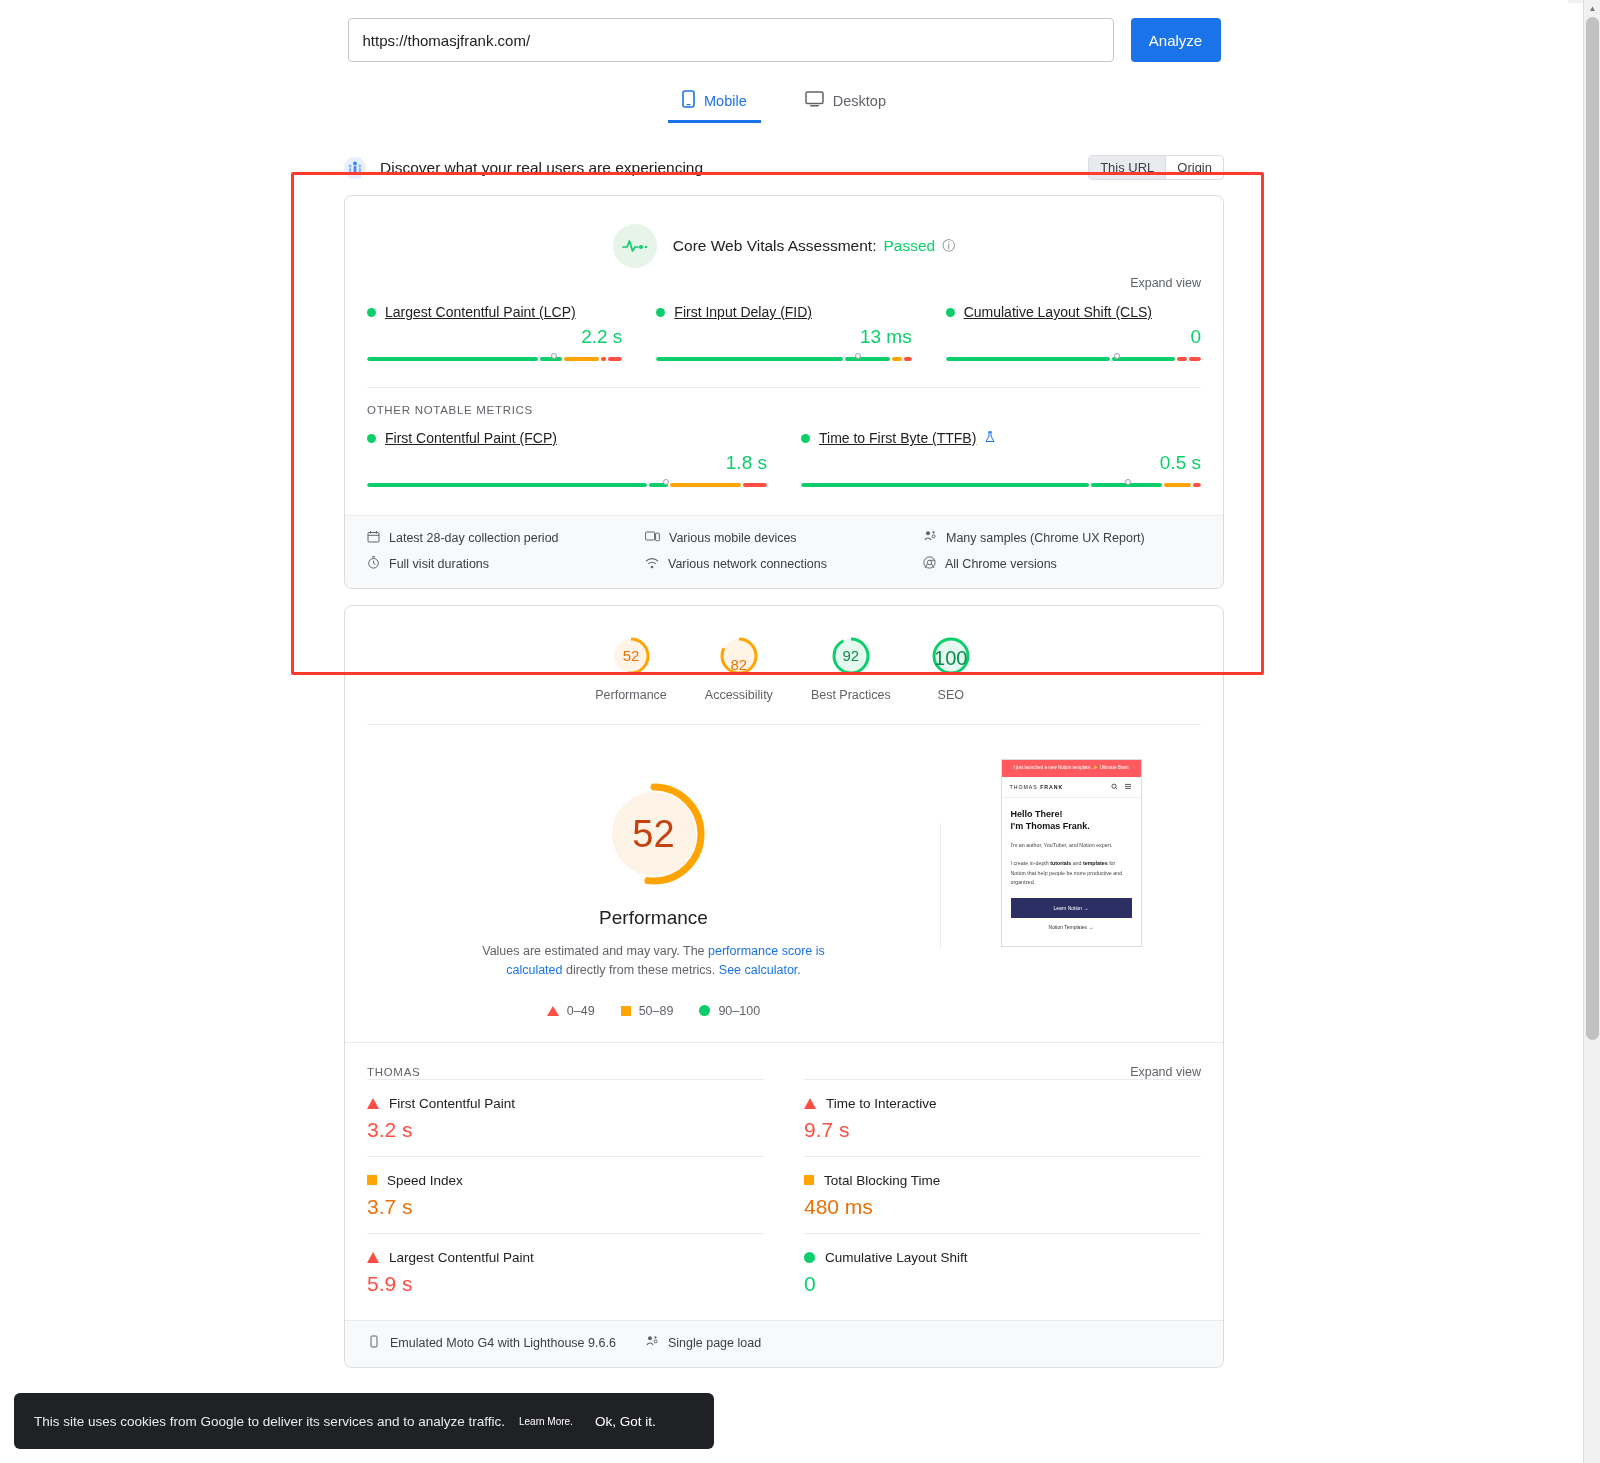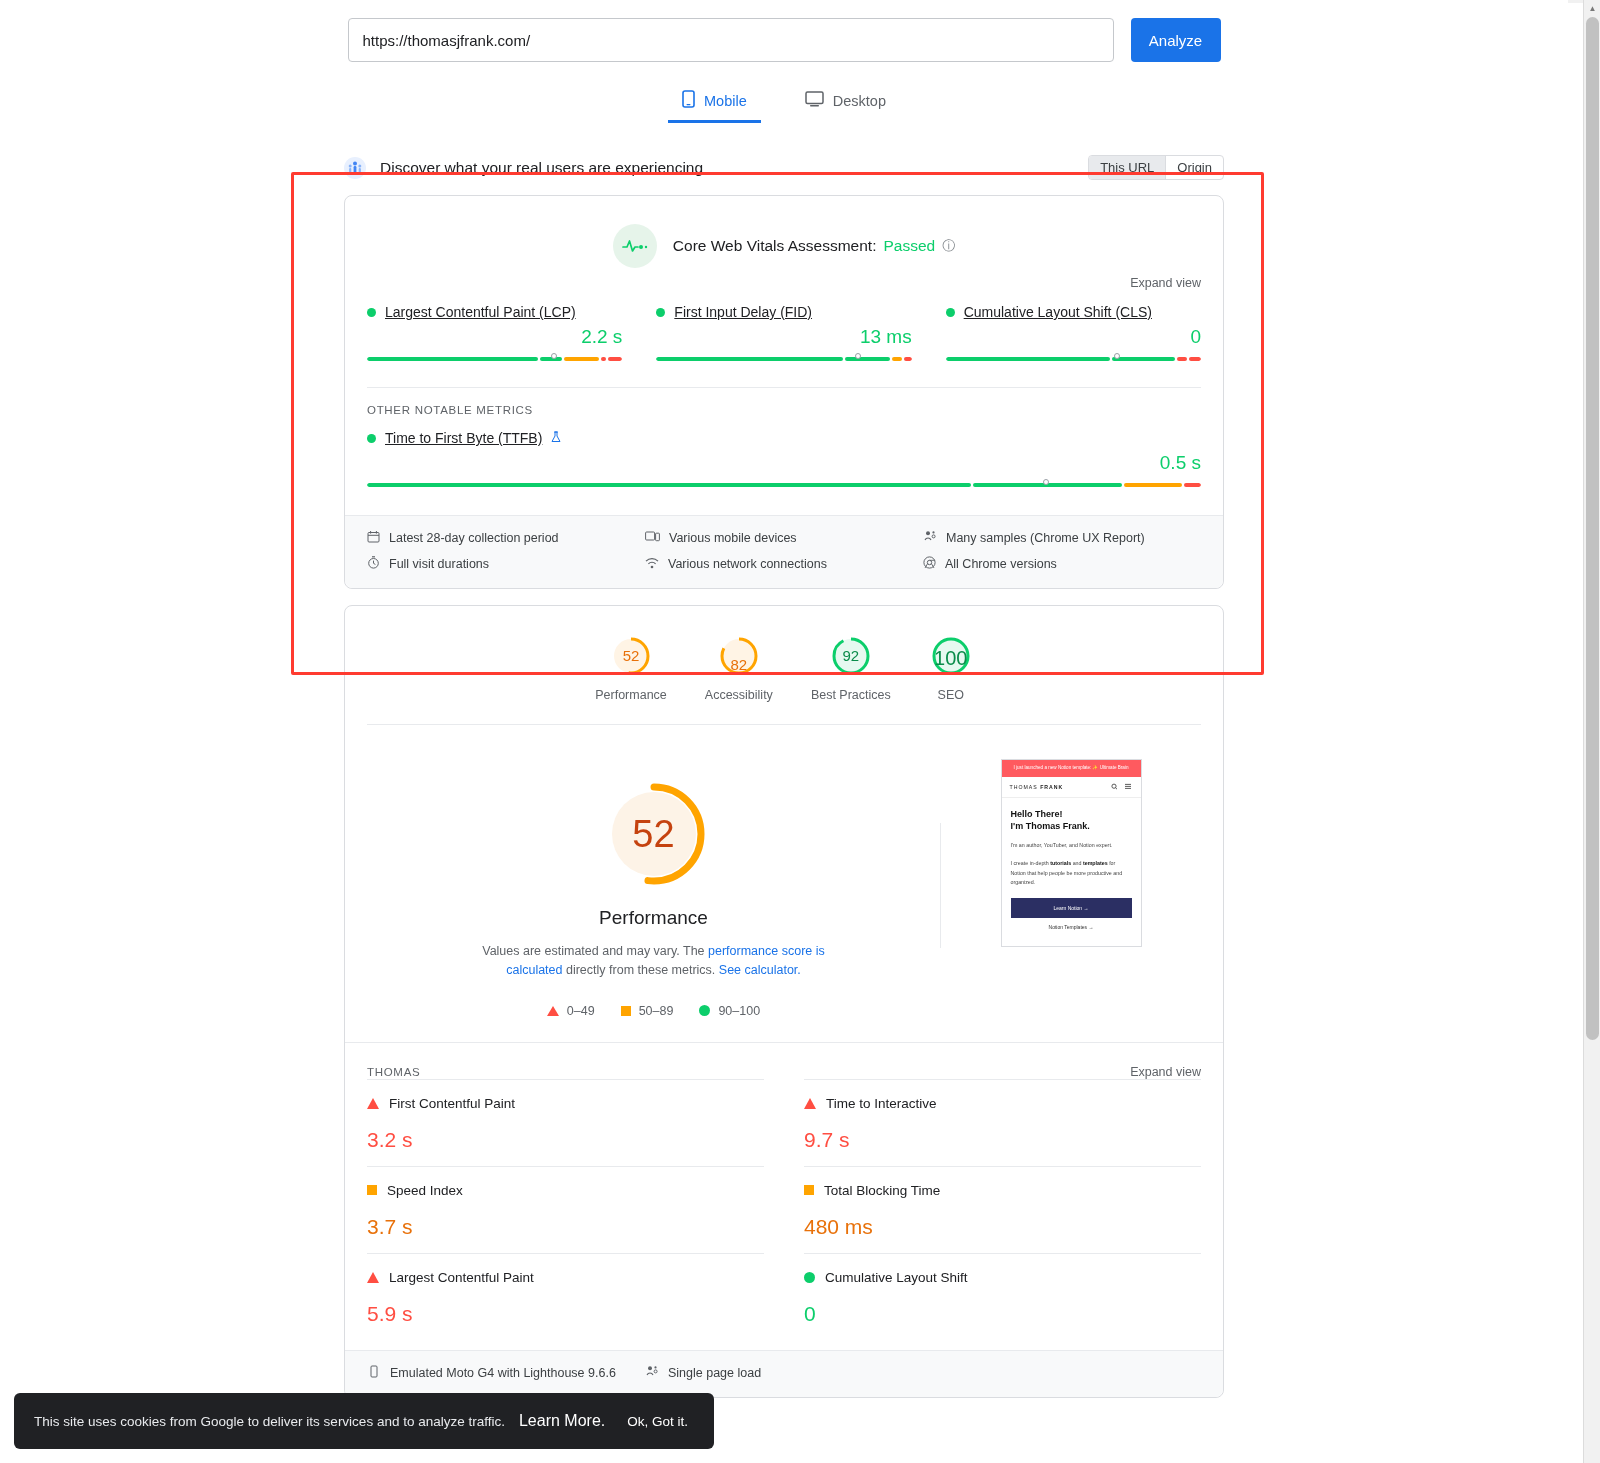--- a/index.html
+++ b/index.html
@@ -161,21 +161,21 @@
   .metrics-head {
     display:flex; align-items:baseline; justify-content:space-between;
     padding: 22px 22px 0 22px; border-top:1px solid #e8eaed; margin-top: 14px;
   }
   .metrics-head .lbl { font-size:11.5px; color:#5f6368; letter-spacing:.7px; }
   .metrics-head .exp { font-size:12.5px; color:#5f6368; cursor:pointer; }
 
   .metrics-grid { display:grid; grid-template-columns: 1fr 1fr; padding: 0 22px; column-gap: 40px; }
   .mrow { padding: 16px 0 14px 0; border-top:1px solid #e8eaed; }
   .mrow-head { display:flex; align-items:center; gap:10px; font-size:13.5px; color:#202124; }
-  .mrow-val { font-size:21px; margin-top: 17px; }
+  .mrow-val { font-size:21px; margin-top: 7px; }
   .v-red { color:#ff4e42; }
   .v-orange { color:#e8710a; }
   .v-green { color:#0cce6b; }
   .ic-tri { width:0; height:0; border-left:6px solid transparent; border-right:6px solid transparent; border-bottom:11px solid #ff4e42; }
   .ic-sq { width:10px; height:10px; background:#ffa400; }
   .ic-ci { width:11px; height:11px; border-radius:50%; background:#0cce6b; }
 
   .lh-footer {
     background:#f8f9fa; border-top:1px solid #e8eaed; border-radius:0 0 8px 8px;
     margin-top: 10px; padding: 14px 22px 16px 22px;
@@ -183,21 +183,21 @@
     font-size:12.5px; color:#3c4043;
   }
 
   
   .cookie {
     position:absolute; left: 14px; bottom: 14px; width: 700px; height: 56px;
     background:#202124; border-radius:6px; display:flex; align-items:center;
     padding: 0 20px; gap: 0; z-index: 60;
   }
   .cookie-text { color:#e8eaed; font-size:13.5px; }
-  .cookie-link { color:#fff; font-size:16px; margin-left:14px; cursor:pointer; }
+  .cookie-link { color:#fff; font-size:10px; margin-left:14px; cursor:pointer; }
   .cookie-ok { color:#fff; font-size:13.5px; margin-left:22px; cursor:pointer; }
 
   
   .sbar { position:absolute; right:0; top:0; width:17px; height:1463px; background:#f1f1f1; border-left:1px solid #dcdcdc; z-index:80; }
   .sbar-up, .sbar-dn { width:17px; height:17px; display:flex; align-items:center; justify-content:center; color:#787878; font-size:8px; }
   .sbar-thumb { position:absolute; top:17px; left:2px; width:13px; height:1023px; background:#c1c1c1; border-radius:7px; }
   .topline { position:absolute; left:0; top:0; width:1583px; height:3px; background:#f1f1f1; }
 </style>
 </head>
 <body>
@@ -320,20 +320,36 @@
                   <i class="r" style="flex:4"></i>
                   <i class="r" style="flex:5"></i>
                 </div>
           </div>
         </div>
       </div>
 
       <div class="other-head">OTHER NOTABLE METRICS</div>
 
       <div class="metric-grid">
+        <div class="metric-col">
+          <div class="metric-name">
+            <span class="dot green"></span>
+            <span class="metric-label">First Contentful Paint (FCP)</span>
+          </div>
+          <div class="metric-value">1.8 s</div>
+          <div class="bar-wrap">
+            <div class="marker" style="left:74%"></div>
+            <div class="bar">
+                  <i class="g" style="flex:71"></i>
+                  <i class="g" style="flex:5"></i>
+                  <i class="o" style="flex:18"></i>
+                  <i class="r" style="flex:6"></i>
+                </div>
+          </div>
+        </div>
         <div class="metric-col" style="padding-right:0">
           <div class="metric-name">
             <span class="dot green"></span>
             <span class="metric-label">Time to First Byte (TTFB)</span>
             <span class="beaker">
               <svg width="10" height="12" viewBox="0 0 10 12">
                     <path d="M4 1 L4 5 L1 10.5 L9 10.5 L6 5 L6 1 Z" fill="none" stroke="#1a73e8" stroke-width="1"></path>
                     <path d="M3 1 L7 1" stroke="#1a73e8" stroke-width="1"></path>
                   </svg>
             </span>

